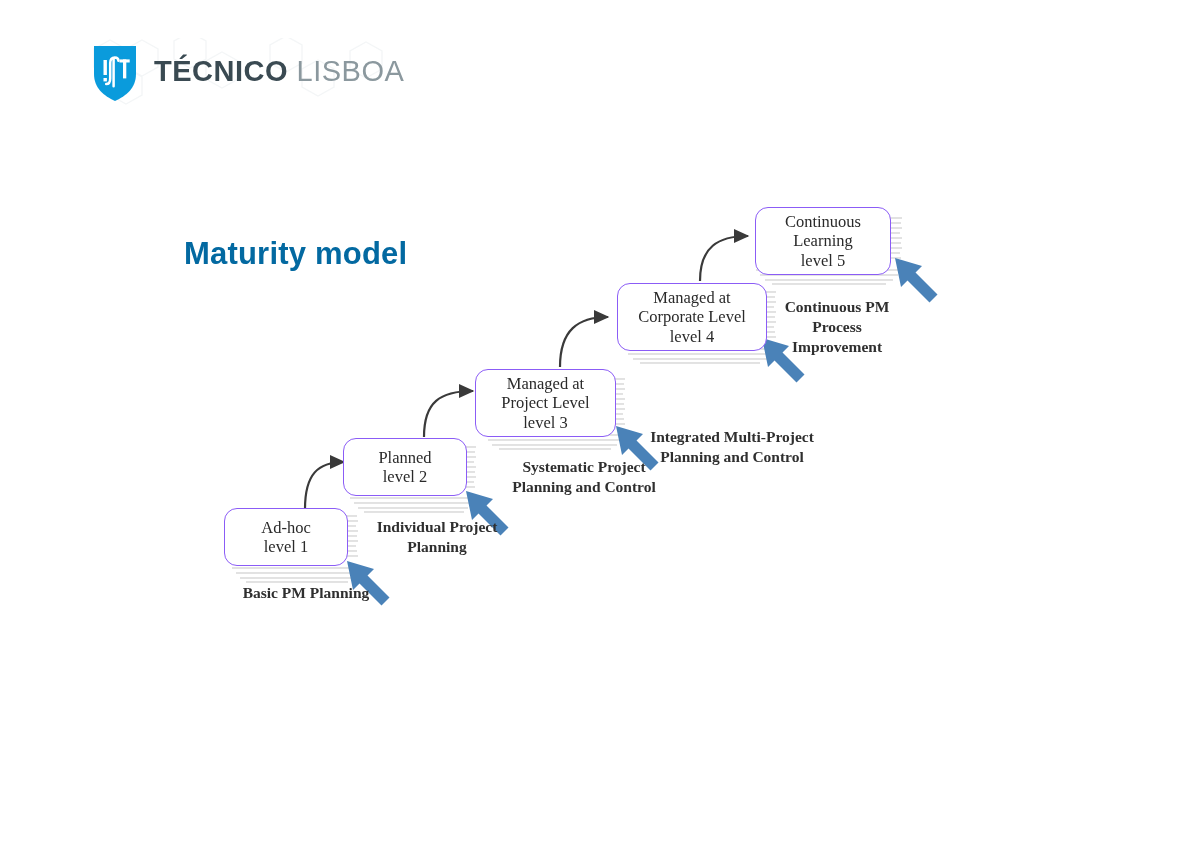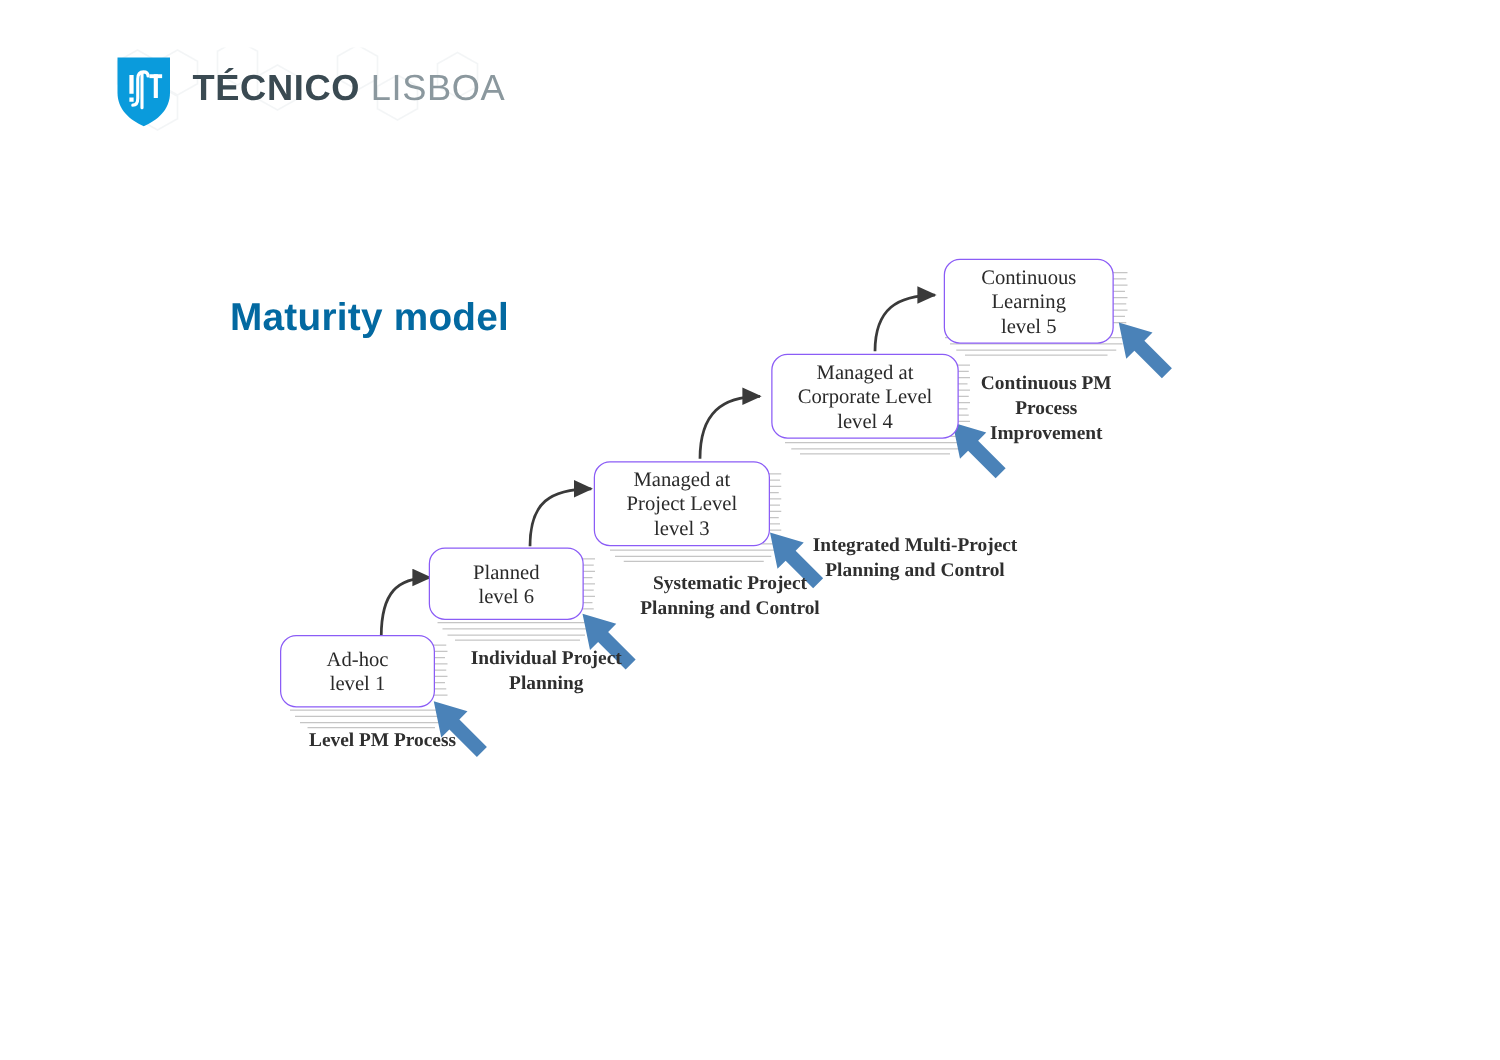--- a/index.html
+++ b/index.html
@@ -219,26 +219,26 @@
           <path d="M895,254 l27,8 l-6.5,6.5 l22,22 l-8,8 l-22,-22 l-6.5,6.5 Z"></path>
         </g>
       </g>
     </svg>
 
     <div class="stage-box" style="left:224px; top:504px; width:124px; height:58px;">
       <span class="bline">Ad-hoc</span>
       <span class="bline">level 1</span>
     </div>
     <div class="caption" style="left:231px; top:579px; width:150px;">
-      <span class="cline">Level PM Process</span>
+      <span class="cline">Basic PM Planning</span>
     </div>
 
     <div class="stage-box" style="left:343px; top:434px; width:124px; height:58px;">
       <span class="bline">Planned</span>
-      <span class="bline">level 6</span>
+      <span class="bline">level 2</span>
     </div>
     <div class="caption" style="left:363px; top:513px; width:148px;">
       <span class="cline">Individual Project</span>
       <span class="cline">Planning</span>
     </div>
 
     <div class="stage-box" style="left:475px; top:365px; width:141px; height:68px;">
       <span class="bline">Managed at</span>
       <span class="bline">Project Level</span>
       <span class="bline">level 3</span>

